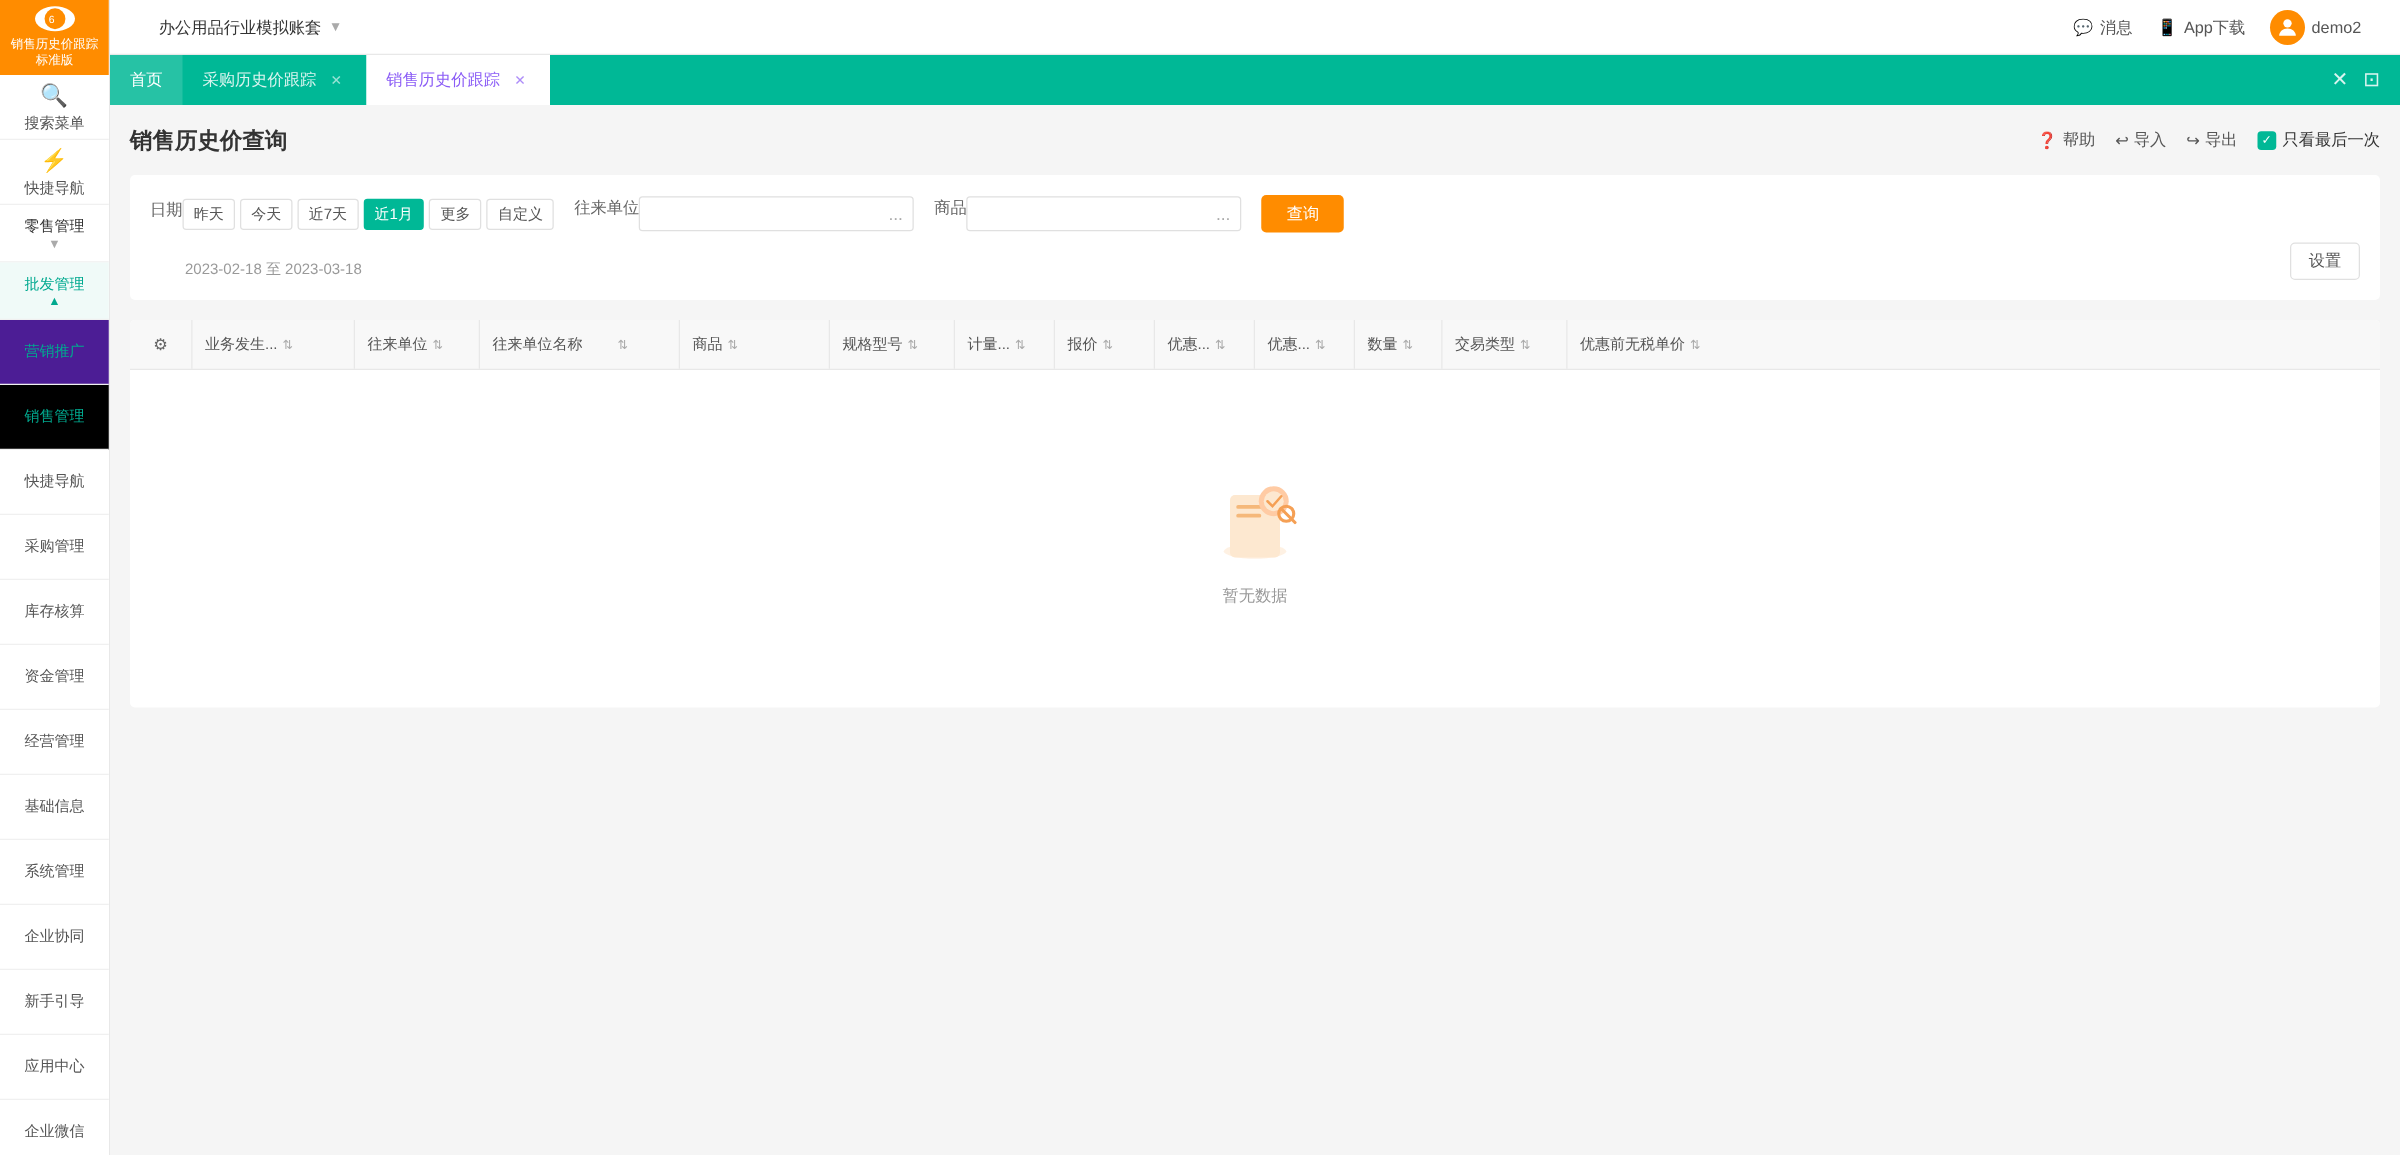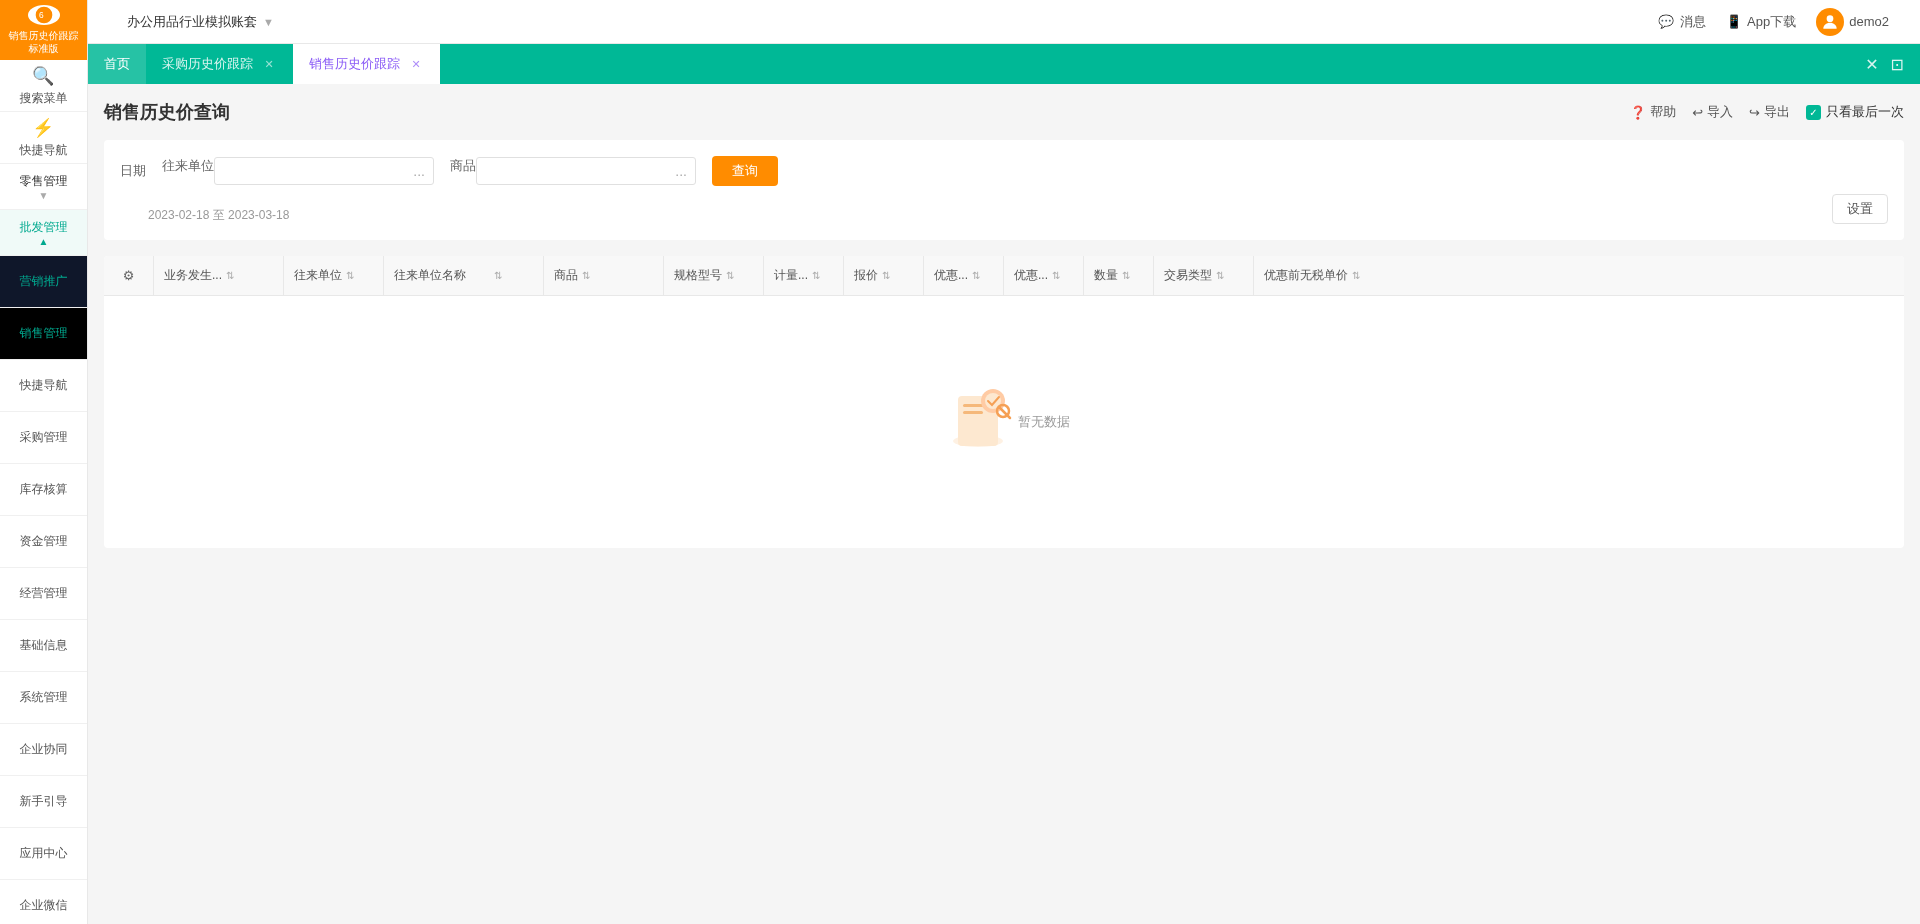--- a/index.html
+++ b/index.html
@@ -51,21 +51,21 @@
       align-items: center;
       justify-content: center;
       padding: 10px 5px;
       cursor: pointer;
       color: #555;
       font-size: 12px;
       min-height: 52px;
       border-bottom: 1px solid #f0f0f0;
       text-align: center;
     }
-    .sidebar-item.active { color: #00a98f; background: #0f172a; }
+    .sidebar-item.active { color: #00a98f; background: #4c1d95; }
 
     .sidebar-item .s-icon { font-size: 18px; margin-bottom: 3px; }
 
     .sidebar-section {
       width: 100%;
       display: flex;
       flex-direction: column;
       align-items: center;
       justify-content: center;
       padding: 8px 5px;
@@ -393,21 +393,21 @@
       font-size: 10px;
       margin-left: 4px;
       color: #aaa;
     }
 
     .th-col.last { border-right: none; flex: 1; }
 
     
     .empty-state {
       display: flex;
-      flex-direction: row;
+      flex-direction: column;
       align-items: center;
       justify-content: center;
       padding: 80px 0;
       color: #999;
       font-size: 13px;
     }
 
     .empty-icon {
       width: 80px;
       height: 80px;
@@ -575,20 +575,28 @@
           <span>只看最后一次</span>
         </div>
       </div>
     </div>
 
     <div class="filter-panel">
       <div class="filter-row">
 
         <div class="filter-group">
           <span class="filter-label">日期</span>
+          <div class="date-buttons">
+            <button class="date-btn">昨天</button>
+            <button class="date-btn">今天</button>
+            <button class="date-btn">近7天</button>
+            <button class="date-btn active">近1月</button>
+            <button class="date-btn">更多</button>
+            <button class="date-btn">自定义</button>
+          </div>
         </div>
 
         <div class="filter-group">
           <span class="filter-label">往来单位</span>
           <div class="filter-input-with-dots">
             <span class="dots">...</span>
           </div>
         </div>
 
         <div class="filter-group">

